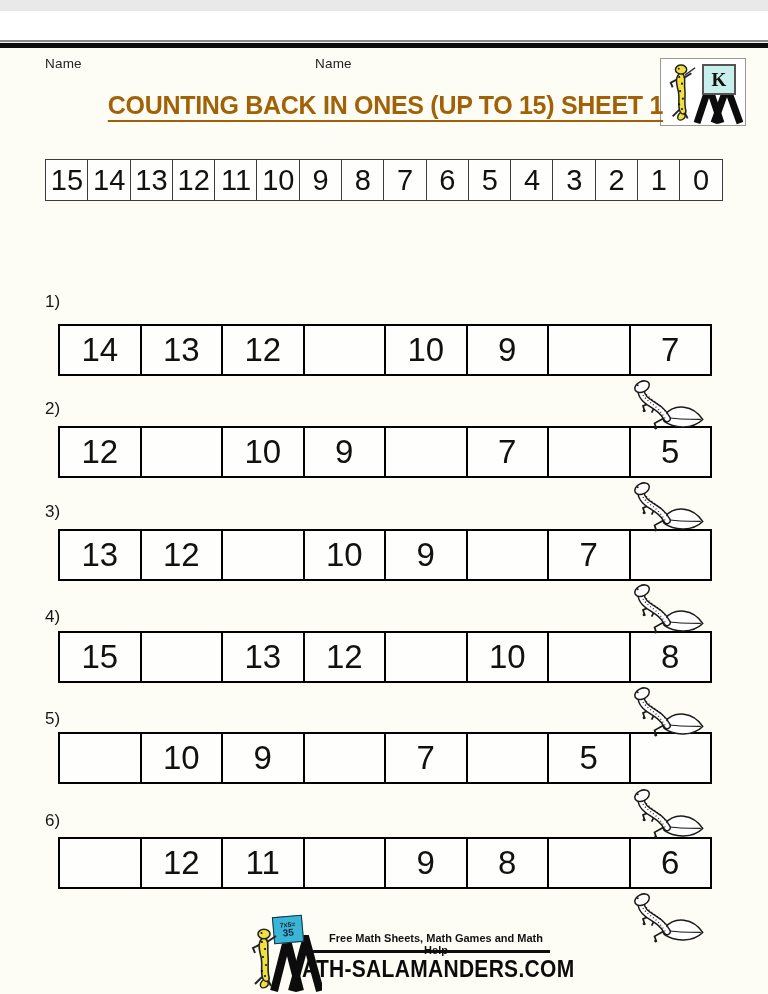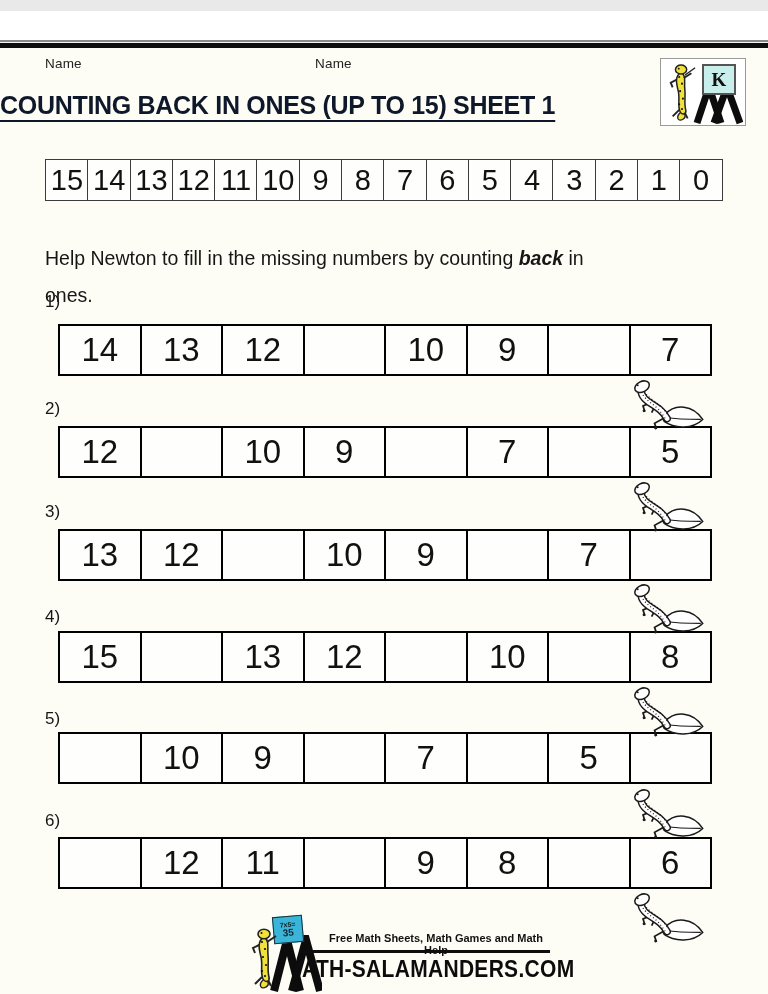--- a/index.html
+++ b/index.html
@@ -16,22 +16,22 @@
   .date-label{left:315px;}
 
   .logo-box{position:absolute;left:660px;top:47px;width:84px;height:66px;
     background:#fff;border:1px solid #9a9a9a;}
   .logo-board{position:absolute;left:41px;top:5px;width:30px;height:27px;background:#c9efec;
     border:2px solid #555;display:flex;align-items:center;justify-content:center;
     font-family:"Liberation Serif", serif;font-weight:bold;font-size:19px;color:#111;}
   .logo-m{position:absolute;left:32px;top:24px;}
   .logo-sal{position:absolute;left:2px;top:4px;}
 
-  .title{position:absolute;left:0;top:80px;width:663px;text-align:left;
-    font-size:25px;font-weight:bold;letter-spacing:-.3px;color:#0f172a;
+  .title{position:absolute;left:0;top:80px;width:663px;text-align:right;
+    font-size:25px;font-weight:bold;letter-spacing:-.3px;color:#a16207;
     text-decoration:underline;text-decoration-thickness:2px;text-underline-offset:6px;}
 
   .strip{position:absolute;left:45px;top:148px;width:678px;display:flex;}
   .strip-cell{flex:1;height:40px;line-height:40px;text-align:center;font-size:29px;
     border:1.5px solid #3c3c3c;margin-left:-1.5px;background:#fefefc;color:#111;}
   .strip-cell:first-child{margin-left:0;}
 
   .instructions{position:absolute;left:45px;top:209px;width:620px;
     font-size:19.5px;line-height:37px;color:#161616;}
   .instructions .emph{font-weight:bold;font-style:italic;}
@@ -110,24 +110,20 @@
       <div class="strip-cell">7</div>
       <div class="strip-cell">6</div>
       <div class="strip-cell">5</div>
       <div class="strip-cell">4</div>
       <div class="strip-cell">3</div>
       <div class="strip-cell">2</div>
       <div class="strip-cell">1</div>
       <div class="strip-cell">0</div>
     </div>
 
-  <p class="instructions">
-    <span>Help Newton to fill in the missing numbers by counting </span><span class="emph">back</span><span> in</span>
-    <span class="line2">ones.</span>
-  </p>
 
   <div id="problems">
       <div class="row-label" style="top: 281px;">1)</div>
       <div class="prob-table" style="top: 313px;">
         <div class="prob-cell">14</div>
         <div class="prob-cell">13</div>
         <div class="prob-cell">12</div>
         <div class="prob-cell"></div>
         <div class="prob-cell">10</div>
         <div class="prob-cell">9</div>

